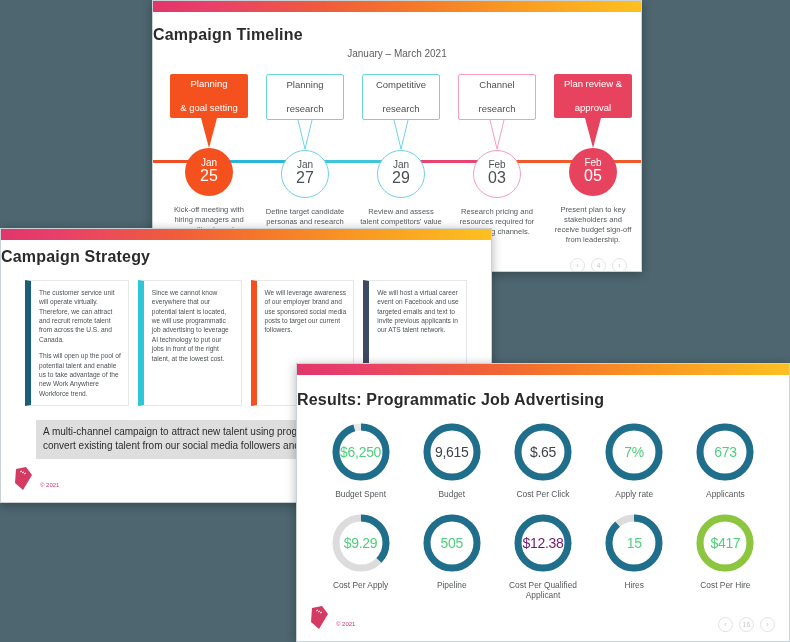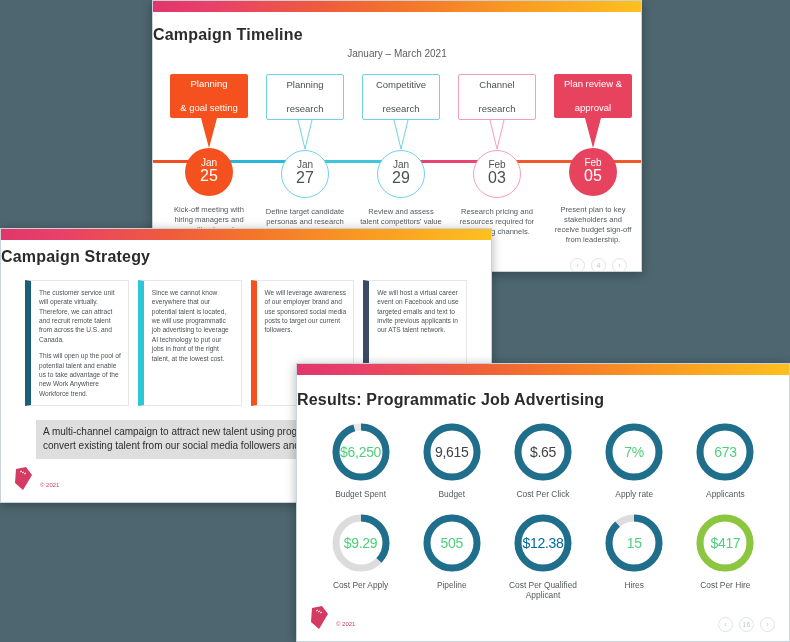--- a/index.html
+++ b/index.html
@@ -333,21 +333,21 @@
          <span class="val" style="color:#4fd07c">505</span>
        </div>
        <div class="cap">Pipeline</div>
           </div>
           <div class="metric">
             <div class="donut">
          <svg width="62" height="62" viewBox="0 0 62 62">
            <circle cx="31" cy="31" r="25" fill="none" stroke="#e8e8e8" stroke-width="7"></circle>
            <circle cx="31" cy="31" r="25" fill="none" stroke="#1e6e8c" stroke-width="7" stroke-dasharray="157.07963267948966 0" stroke-dashoffset="0"></circle>
          </svg>
-         <span class="val" style="color:#0369a1">$12.38</span>
+         <span class="val" style="color:#701a75">$12.38</span>
        </div>
        <div class="cap">Cost Per Qualified Applicant</div>
           </div>
           <div class="metric">
             <div class="donut">
          <svg width="62" height="62" viewBox="0 0 62 62">
            <circle cx="31" cy="31" r="25" fill="none" stroke="#dcdcdc" stroke-width="7"></circle>
            <circle cx="31" cy="31" r="25" fill="none" stroke="#1e6e8c" stroke-width="7" stroke-dasharray="138.2300767579509 18.84955592153875" stroke-dashoffset="0"></circle>
          </svg>
          <span class="val" style="color:#4fd07c">15</span>

